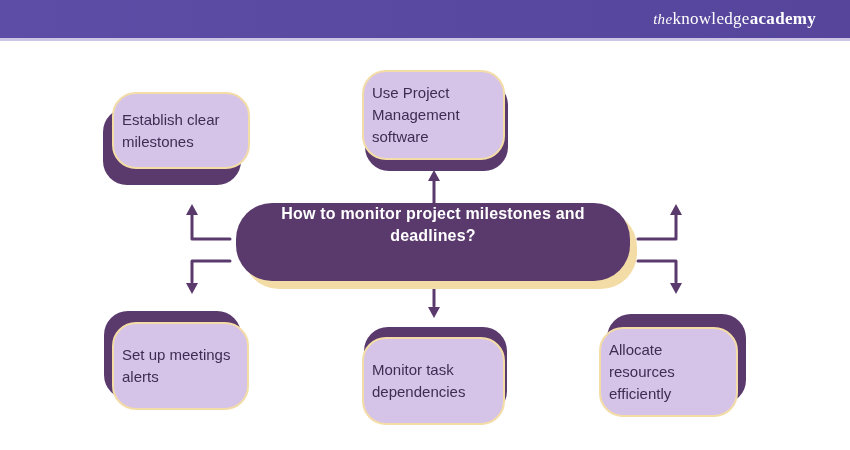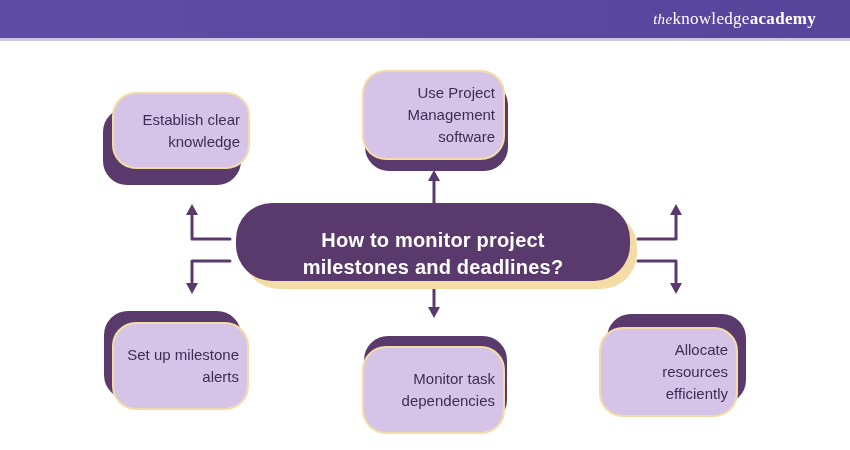--- a/index.html
+++ b/index.html
@@ -27,43 +27,43 @@
   .arrows{position:absolute;left:0;top:0;width:850px;height:450px;pointer-events:none;}
   .arrows path.line{stroke:var(--arrow);stroke-width:3;fill:none;stroke-linecap:round;stroke-linejoin:round;}
   .arrows path.head{fill:var(--arrow);stroke:none;}
 
   
   .node{position:absolute;}
   .node-shadow{position:absolute;left:0;top:0;width:100%;height:100%;
     background:var(--node-shadow);border-radius:24px;}
   .node-front{position:absolute;left:0;top:0;width:100%;height:100%;
     background:var(--node-fill);border:2px solid var(--node-border);border-radius:24px;
-    display:flex;align-items:center;justify-content:center;text-align:right;
+    display:flex;align-items:center;justify-content:center;text-align:left;
     color:var(--node-text);font-size:15px;line-height:1.45;padding:6px 8px;}
   .pos-tl{left:112px;top:92px;width:138px;height:77px;}
   .pos-tl .node-shadow{transform:translate(-9px,16px);}
   .pos-tc{left:362px;top:70px;width:143px;height:90px;}
   .pos-tc .node-shadow{transform:translate(3px,11px);}
   .pos-tr{left:602px;top:92px;width:136px;height:77px;}
   .pos-tr .node-shadow{transform:translate(9px,16px);}
   .pos-bl{left:112px;top:322px;width:137px;height:88px;}
   .pos-bl .node-shadow{transform:translate(-8px,-11px);}
-  .pos-bc{left:362px;top:346px;width:143px;height:88px;}
+  .pos-bc{left:362px;top:337px;width:143px;height:88px;}
   .pos-bc .node-shadow{transform:translate(2px,-10px);}
   .pos-br{left:599px;top:327px;width:139px;height:90px;padding-left:8px;}
   .pos-br .node-shadow{transform:translate(8px,-13px);}
 
   
   .center-node{position:absolute;left:236px;top:203px;width:394px;height:78px;}
   .center-shadow{position:absolute;left:0;top:0;width:100%;height:100%;
     background:var(--center-shadow);border-radius:36px;transform:translate(7px,8px);}
   .center-front{position:absolute;left:0;top:0;width:100%;height:100%;
     background:var(--center-fill);border-radius:36px;
-    display:flex;align-items:flex-end;justify-content:center;text-align:center;
-    color:var(--center-text);font-size:20px;font-weight:600;letter-spacing:.2px;line-height:1.35;}
+    display:flex;align-items:flex-start;justify-content:center;text-align:center;
+    color:var(--center-text);font-size:16px;font-weight:600;letter-spacing:.2px;line-height:1.35;}
   .center-front span{display:block;max-width:310px;}
 </style>
 </head>
 <body>
 
 <div class="canvas">
 
   <header class="header">
     <div class="logo"><span class="lt">the</span><span class="lk">knowledge</span><span class="la">academy</span></div>
   </header>
@@ -80,36 +80,36 @@
     <path class="head" d="M192 294 L186 283 L198 283 Z"></path>
     <path class="line" d="M638 239 H676 V215"></path>
     <path class="head" d="M676 204 L670 215 L682 215 Z"></path>
     <path class="line" d="M638 261 H676 V282"></path>
     <path class="head" d="M676 294 L670 283 L682 283 Z"></path>
   </svg>
 
   <div class="node pos-tl">
     <div class="node-shadow"></div>
     <div class="node-front">
-        <span>Establish clear knowledge</span>
+        <span>Establish clear milestones</span>
       </div>
   </div>
 
   <div class="node pos-tc">
     <div class="node-shadow"></div>
     <div class="node-front">
         <span>Use Project Management software</span>
       </div>
   </div>
 
 
   <div class="node pos-bl">
     <div class="node-shadow"></div>
     <div class="node-front">
-        <span>Set up milestone alerts</span>
+        <span>Set up meetings alerts</span>
       </div>
   </div>
 
   <div class="node pos-bc">
     <div class="node-shadow"></div>
     <div class="node-front">
         <span>Monitor task dependencies</span>
       </div>
   </div>
 

